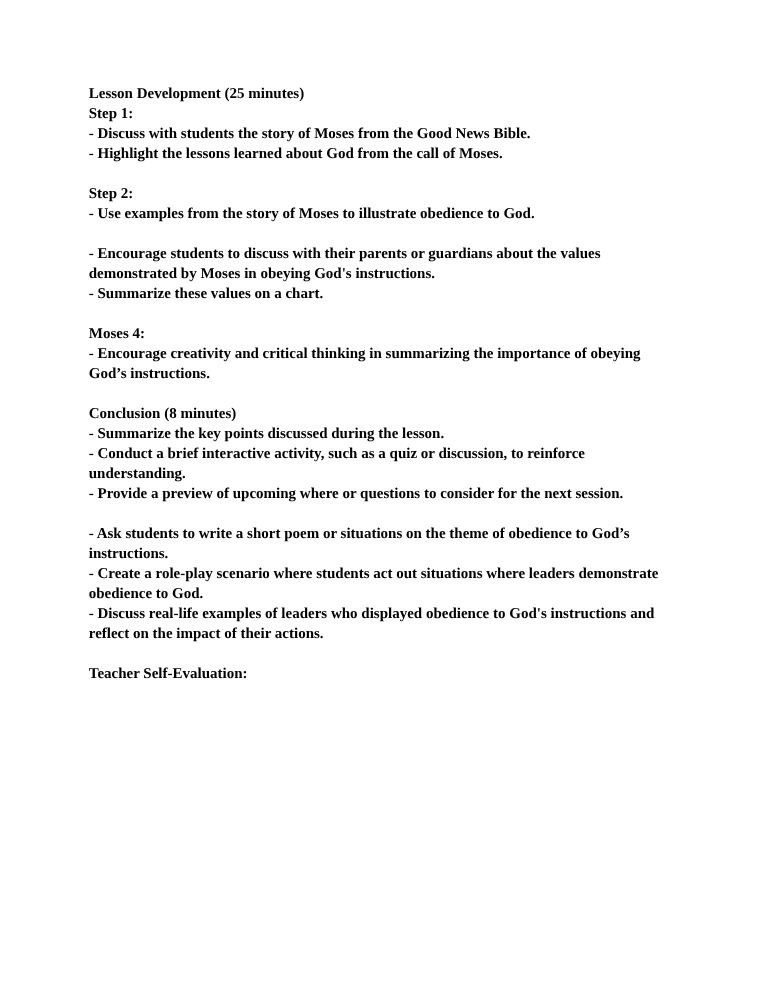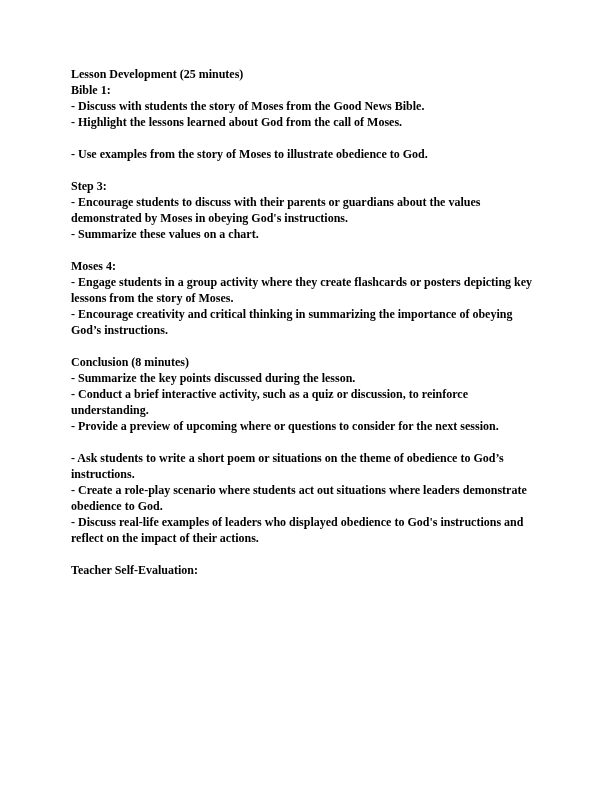--- a/index.html
+++ b/index.html
@@ -39,38 +39,37 @@
   .block h3:empty, .block p:empty { display: none; }
 </style>
 </head>
 <body>
 
 <div class="page">
   <div class="content">
 
     <section class="block">
       <h3>Lesson Development (25 minutes)</h3>
-      <h3>Bible 1:</h3>
+      <h3>Step 1:</h3>
       <p>- Discuss with students the story of Moses from the Good News Bible.</p>
       <p>- Highlight the lessons learned about God from the call of Moses.</p>
     </section>
 
     <section class="block">
+      <h3>Step 2:</h3>
       <p>- Use examples from the story of Moses to illustrate obedience to God.</p>
     </section>
 
     <section class="block">
-      <h3>Step 3:</h3>
       <p>- Encourage students to discuss with their parents or guardians about the values demonstrated by Moses in obeying God's instructions.</p>
       <p>- Summarize these values on a chart.</p>
     </section>
 
     <section class="block">
       <h3>Moses 4:</h3>
-      <p>- Engage students in a group activity where they create flashcards or posters depicting key lessons from the story of Moses.</p>
       <p>- Encourage creativity and critical thinking in summarizing the importance of obeying God’s instructions.</p>
     </section>
 
     <section class="block">
       <h3>Conclusion (8 minutes)</h3>
       <p>- Summarize the key points discussed during the lesson.</p>
       <p>- Conduct a brief interactive activity, such as a quiz or discussion, to reinforce understanding.</p>
       <p>- Provide a preview of upcoming where or questions to consider for the next session.</p>
     </section>
 

